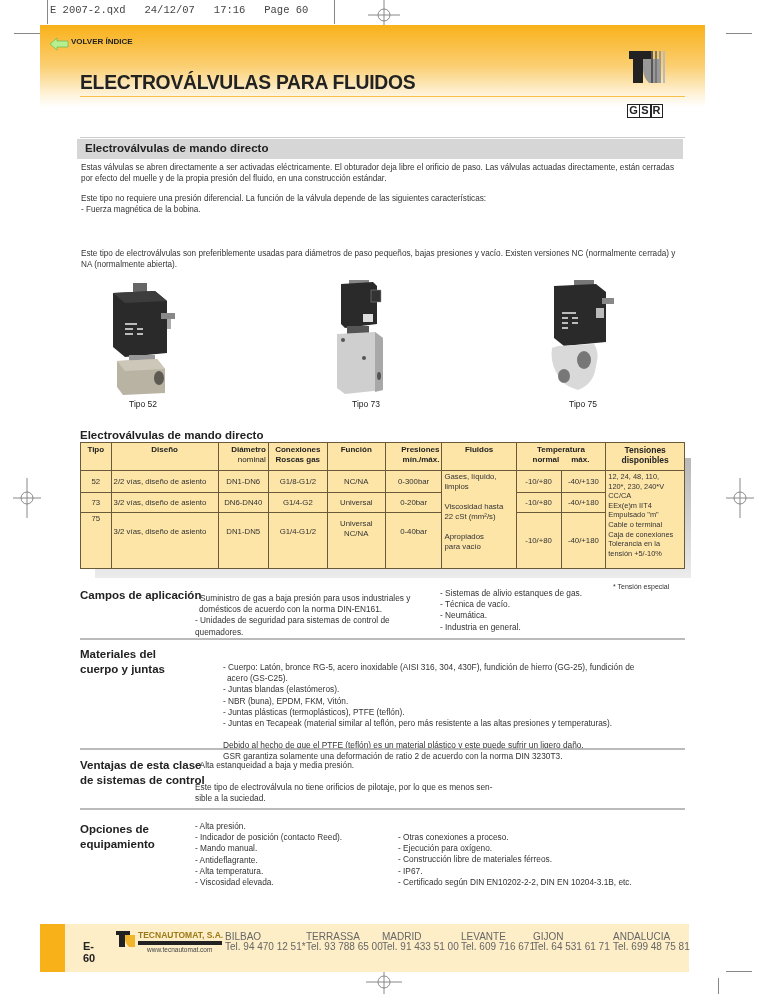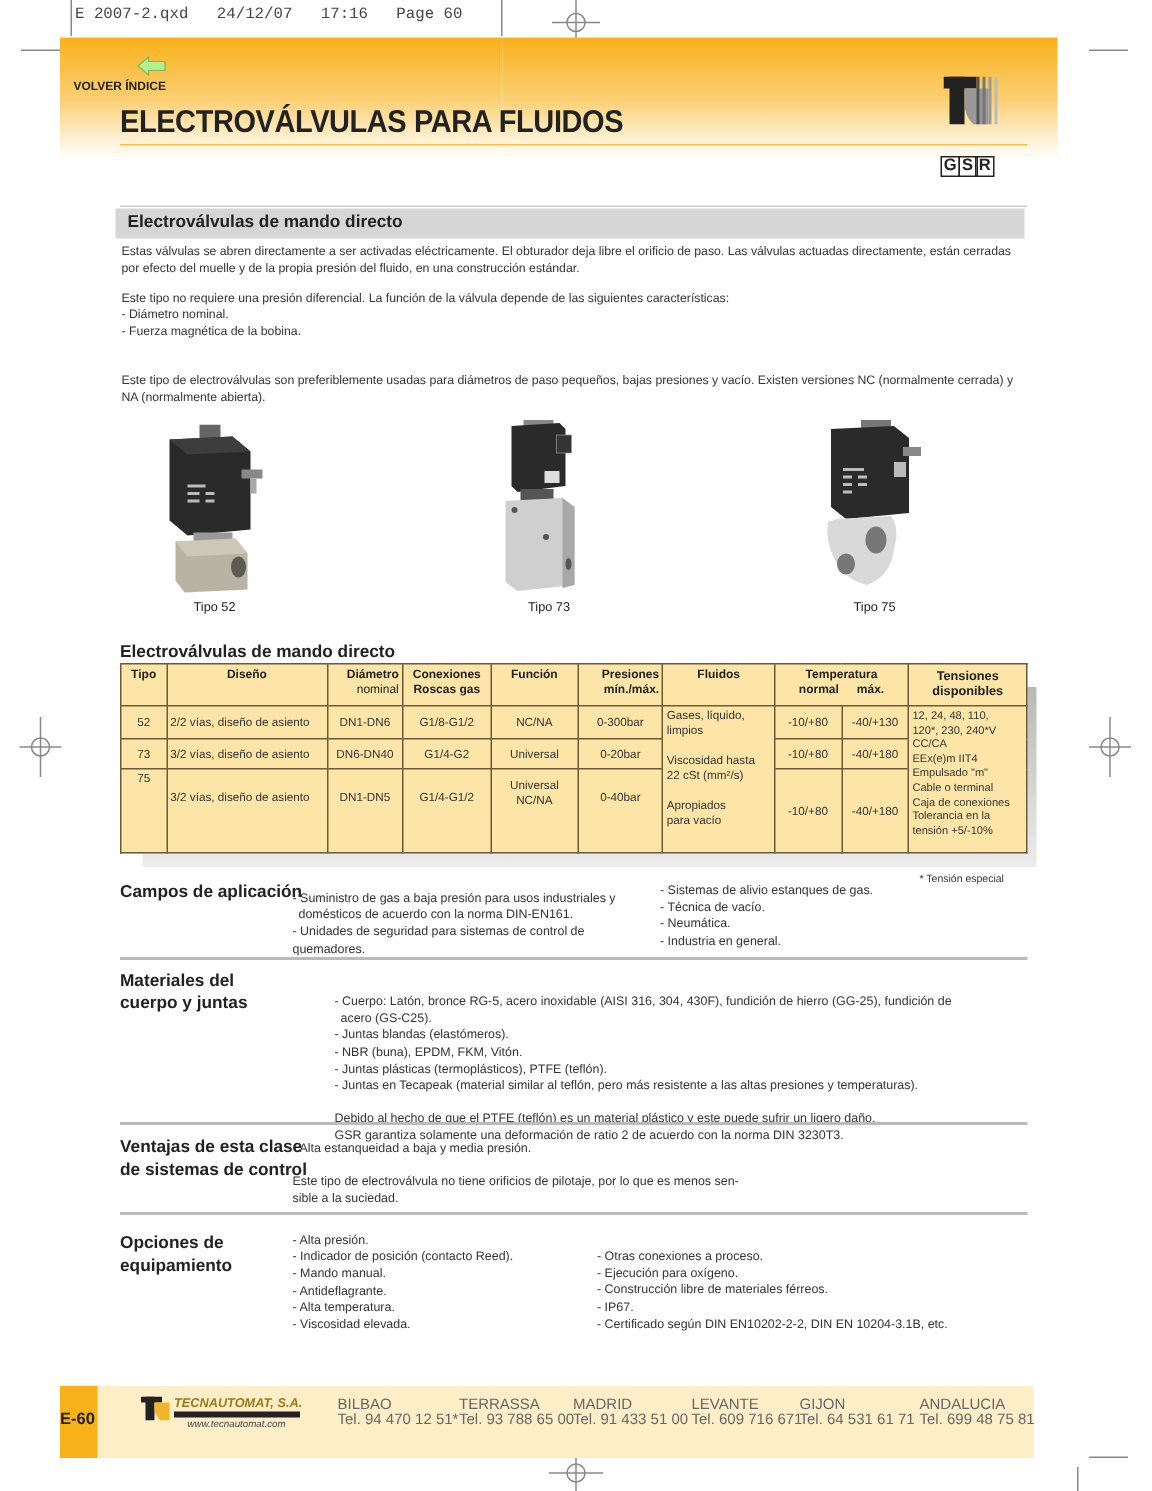--- a/index.html
+++ b/index.html
@@ -1,21 +1,21 @@
 <!DOCTYPE html>
 <html><head>
 <meta charset="utf-8">
 <style>
   * { box-sizing: border-box; margin: 0; padding: 0; }
   body { width: 768px; height: 994px; position: relative; background: #fff; font-family: "Liberation Sans", sans-serif; color: #333; overflow: hidden; }
   .abs { position: absolute; }
   .slug { left: 50px; top: 4px; font-family: "Liberation Mono", monospace; font-size: 10.5px; color: #444; white-space: pre; }
   .crop { background: #888; position: absolute; }
   .reg { position: absolute; width: 40px; height: 40px; }
-  .back-link { left: 49px; top: 37px; display: flex; align-items: flex-end; gap: 2px; cursor: pointer; flex-direction: column; }
+  .back-link { left: 49px; top: 37px; display: flex; align-items: flex-start; gap: 2px; cursor: pointer; }
   .back-link .lbl { font-size: 8px; font-weight: bold; color: #222; }
   .title { left: 80px; top: 70px; font-family: "Liberation Sans", sans-serif; font-size: 21px; font-weight: bold; color: #222; letter-spacing: -0.3px; transform: scaleX(0.92); transform-origin: left; }
   .title-rule { left: 80px; top: 96px; width: 605px; height: 1px; background: #f8c04a; }
   .logo-tc { left: 629px; top: 51px; width: 37px; height: 32px; }
   .gsr { left: 627px; top: 104px; display: flex; }
   .gsr span { display: inline-block; width: 13px; height: 14px; border: 1.5px solid #222; font-size: 11px; font-weight: bold; text-align: center; line-height: 11px; color: #222; margin-right: -1.5px; }
   .top-rule { left: 80px; top: 137px; width: 605px; height: 1px; background: #ccc; }
   .section-bar { left: 77px; top: 139px; width: 606px; height: 20px; background: #d6d6d6; }
   .section-bar span { position: absolute; left: 8px; top: 3px; font-size: 11.5px; font-weight: bold; color: #222; }
   .para { font-size: 8.2px; line-height: 11px; color: #333; }
@@ -30,23 +30,23 @@
   table.spec th { font-weight: bold; font-size: 8px; line-height: 10px; color: #222; vertical-align: top; padding-top: 2px; }
   table.spec td.left { text-align: left; }
   table.spec td.fl { text-align: left; vertical-align: top; line-height: 10px; }
   table.spec td.tens { text-align: left; vertical-align: top; line-height: 9.6px; font-size: 7.4px; }
   .footnote { left: 613px; top: 583px; font-size: 7px; color: #333; }
   .feat-label { font-size: 11.5px; font-weight: bold; color: #222; line-height: 15px; }
   .feat-text { font-size: 8.3px; line-height: 11.2px; color: #333; }
   .rule { height: 2px; background: #bbb; }
   .footer-band { left: 64px; top: 924px; width: 625px; height: 48px; background: #fdeec8; }
   .page-tab { left: 40px; top: 924px; width: 25px; height: 48px; background: #f9b11a; }
-  .page-num { left: 40px; top: 940px; font-size: 11px; font-weight: bold; color: #222; width: 30px; text-align: left; }
+  .page-num { left: 40px; top: 940px; font-size: 11px; font-weight: bold; color: #222; width: 30px; text-align: left; padding-left: 43px; }
   .office { position: absolute; top: 932px; font-size: 10px; line-height: 10px; color: #666; }
-  .brand { left: 94px; top: 930px; font-style: italic; }
+  .brand { left: 116px; top: 930px; }
   .brand .name { position: absolute; left: 22px; top: 0; font-size: 8.5px; font-weight: bold; color: #9a7a18; letter-spacing: 0px; white-space: nowrap; }
   .brand .bar { position: absolute; left: 22px; top: 11px; width: 84px; height: 4px; background: #222; }
   .brand .url { position: absolute; left: 31px; top: 16px; font-size: 6.5px; color: #444; white-space: nowrap; }
 </style>
 </head>
 <body>
 
 <div class="abs slug">E 2007-2.qxd   24/12/07   17:16   Page 60</div>
 <div class="crop" style="left:47px;top:0;width:1px;height:24px;"></div>
 <div class="crop" style="left:14px;top:33px;width:26px;height:1px;"></div>
@@ -107,21 +107,20 @@
 
 <div class="abs top-rule"></div>
 
 <div class="abs section-bar">
   <span>Electroválvulas de mando directo</span>
 </div>
 
 <div class="abs para p1">Estas válvulas se abren directamente a ser activadas eléctricamente. El obturador deja libre el orificio de paso. Las válvulas actuadas directamente, están cerradas por efecto del muelle y de la propia presión del fluido, en  una construcción estándar.</div>
 <div class="abs para p2">
   <div>Este tipo no requiere una presión diferencial. La función de la válvula depende de las siguientes características:</div>
-  <div>- Diámetro nominal.</div>
   <div>- Fuerza magnética de la bobina.</div>
 </div>
 <div class="abs para p3">Este tipo de electroválvulas son preferiblemente usadas para diámetros de paso pequeños, bajas presiones y vacío. Existen versiones NC (normalmente cerrada) y NA (normalmente abierta).</div>
 
 <svg class="img" style="left:105px;top:283px;" width="75" height="115" viewBox="0 0 75 115">
   <rect x="28" y="0" width="14" height="10" fill="#666"></rect>
   <path d="M8 10 L50 8 L62 18 L62 70 L20 74 L8 64 Z" fill="#2a2a2a"></path>
   <path d="M8 10 L50 8 L62 18 L20 20 Z" fill="#3d3d3d"></path>
   <rect x="56" y="30" width="14" height="6" fill="#888"></rect>
   <rect x="62" y="36" width="4" height="10" fill="#aaa"></rect>

